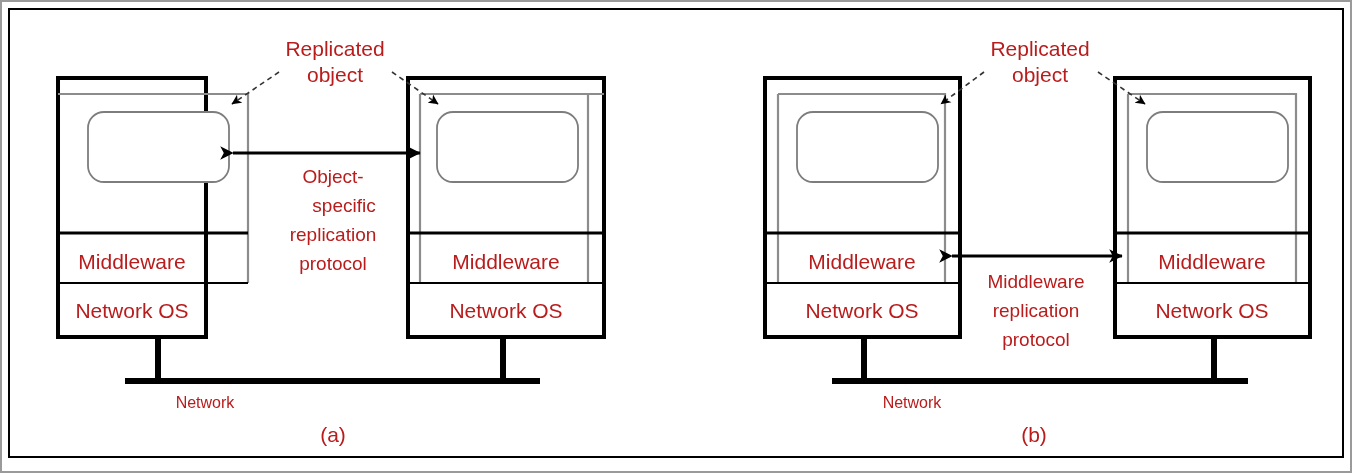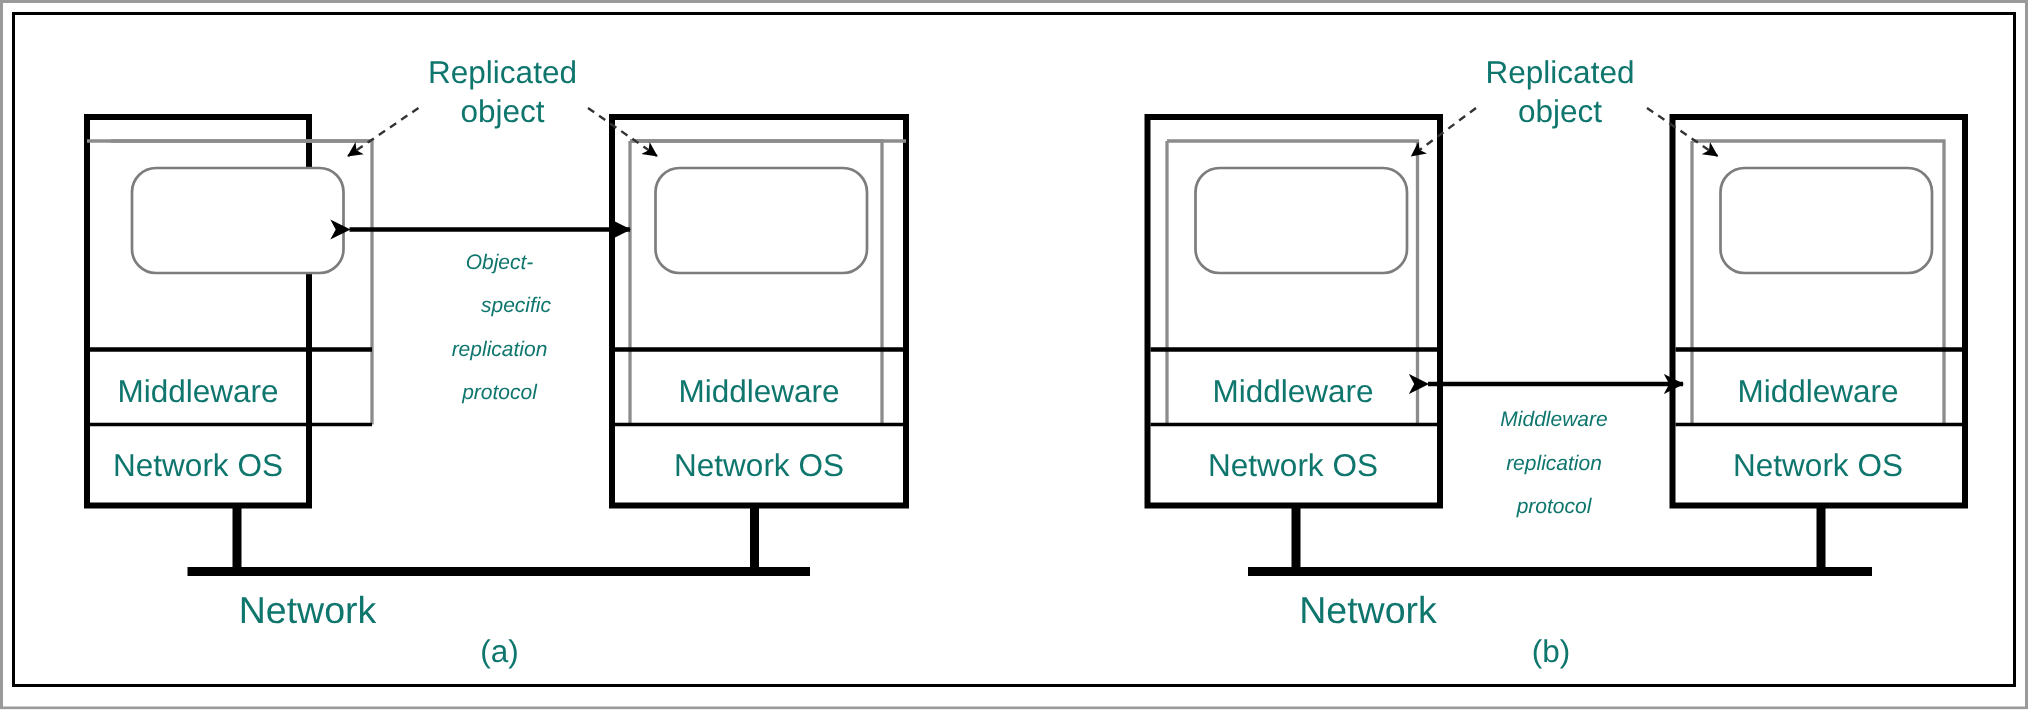--- a/index.html
+++ b/index.html
@@ -33,27 +33,27 @@
   }
   svg.canvas {
     position: absolute;
     left: 0; top: 0;
     width: 1352px;
     height: 473px;
   }
   .txt {
     position: absolute;
     font-family: "Liberation Sans", sans-serif;
-    color: #0f766e;
+    color: #b91c1c;
     white-space: nowrap;
     line-height: 1;
   }
   .lbl-layer  { font-size: 21px; }
-  .lbl-net    { font-size: 25px; }
-  .lbl-call   { font-size: 14px; font-style: italic; }
+  .lbl-net    { font-size: 16px; }
+  .lbl-call   { font-size: 19px; }
   .lbl-cap    { font-size: 21px; }
   .ctr { transform: translateX(-50%); }
 </style>
 </head>
 <body>
 
 <div id="root">
 
   <div class="page-border"></div>
   <div class="frame"></div>

